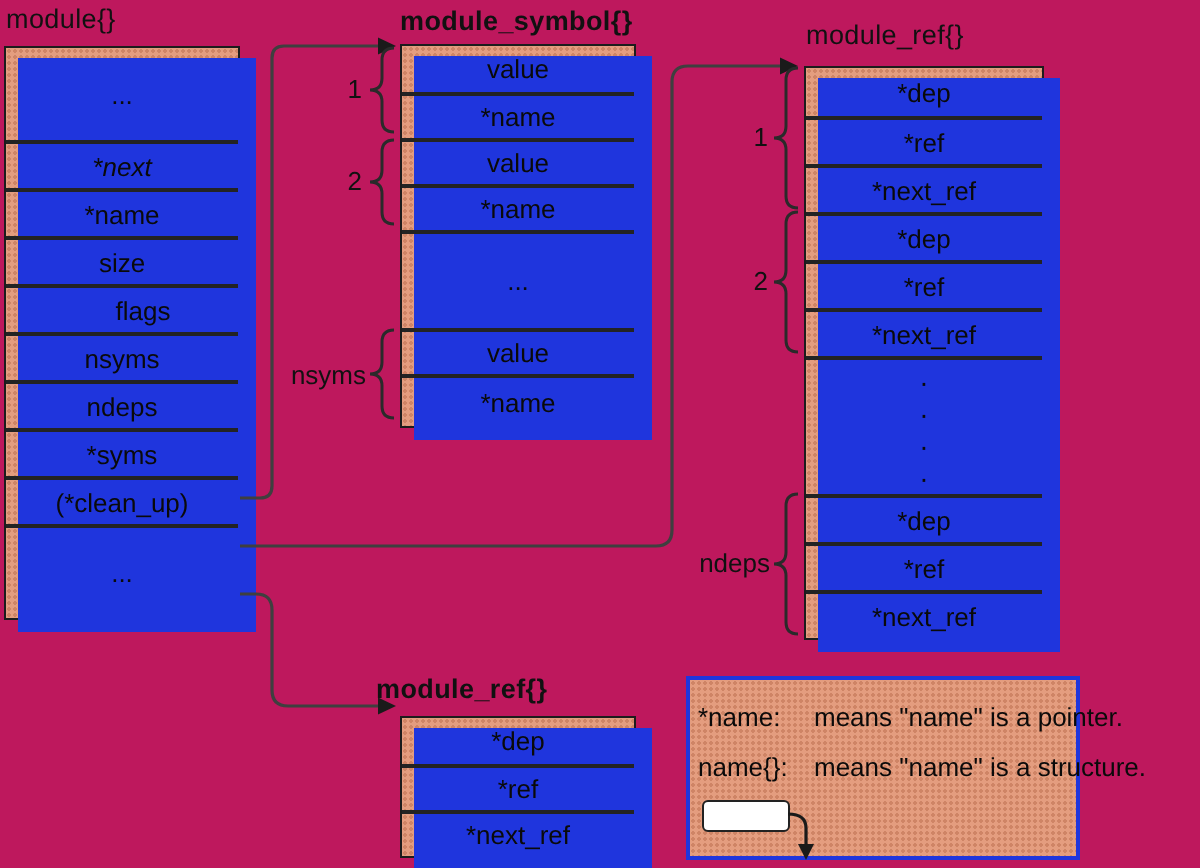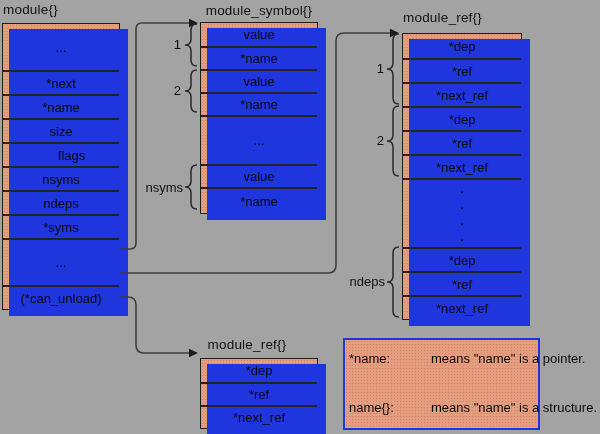--- a/index.html
+++ b/index.html
@@ -1,30 +1,30 @@
 <!DOCTYPE html>
 <html style="--salmon: #e49d7f; --blue: #1f35dd; --ink: #1c1c1c; --line: #3f3f3f;"><head>
 <meta charset="utf-8">
 <style>
   html,body{margin:0;padding:0;background:#fff;}
   #stage{
     position:relative;
     width:600px;height:434px;
-    background:#a3a3a3;
+    background:#be185d;
     font-family:"Liberation Sans", sans-serif;
     overflow:hidden;
   }
   .title{
     position:absolute;
     font-size:13.5px;
     color:#111;
     letter-spacing:.2px;
     white-space:nowrap;
   }
-  .title.centered{text-align:center;}
+  .title.centered{font-weight:bold;}
   .tbl{
     position:absolute;
     z-index:0;
     box-sizing:border-box;
     border:1.6px solid #1c1c1c;
     background-color:var(--salmon);
     background-image:radial-gradient(rgba(150,70,35,.28) 1px, transparent 1px);
     background-size:3px 3px;
   }
   .tbl::after{
@@ -71,21 +71,20 @@
     background-color:var(--salmon);
     background-image:radial-gradient(rgba(150,70,35,.28) 1px, transparent 1px);
     background-size:3px 3px;
     display:grid;
     grid-template-columns:58px 1fr;
     grid-template-rows:26px 25px 1fr;
     align-items:center;
     padding:5px 0 0 4px;
     font-size:13px;
     color:#0a0a0a;
-    gap:24px;
   }
   .legend-term{white-space:nowrap;}
   .legend-desc{white-space:nowrap;}
   .nullwrap{position:relative;height:100%;}
   .nullbox{
     position:absolute;
     left:2px;top:4px;
     width:42px;height:14px;
     background:#fff;
     border:1.6px solid #222;
@@ -98,29 +97,29 @@
 
 <div id="stage">
 
   <div class="title" style="left:3px;top:2px;">module{}</div>
   <div class="title centered" style="left:200px;top:3px;width:118px;">module_symbol{}</div>
   <div class="title" style="left:403px;top:10px;">module_ref{}</div>
   <div class="title centered" style="left:188px;top:337px;width:118px;">module_ref{}</div>
 
   <div class="tbl" style="left:2px;top:23px;width:118px;">
       <div class="cell" style="height: 46px;">...</div>
-      <div class="cell" style="height: 24px;">*next</div>
+      <div class="cell" style="height: 24px; font-style: italic;">*next</div>
       <div class="cell" style="height: 24px;">*name</div>
       <div class="cell" style="height: 24px;">size</div>
       <div class="cell" style="height: 24px; padding-left: 21px;">flags</div>
       <div class="cell" style="height: 24px;">nsyms</div>
       <div class="cell" style="height: 24px;">ndeps</div>
       <div class="cell" style="height: 24px;">*syms</div>
+      <div class="cell" style="height: 24px;">(*clean_up)</div>
       <div class="cell" style="height: 47px;">...</div>
-      <div class="cell" style="height: 24px;">(*can_unload)</div>
     </div>
 
   <div class="tbl" style="left:200px;top:22px;width:118px;">
       <div class="cell" style="height: 23px;">value</div>
       <div class="cell" style="height: 23px;">*name</div>
       <div class="cell" style="height: 23px;">value</div>
       <div class="cell" style="height: 23px;">*name</div>
       <div class="cell" style="height: 49px;">...</div>
       <div class="cell" style="height: 23px;">value</div>
       <div class="cell" style="height: 26px;">*name</div>

